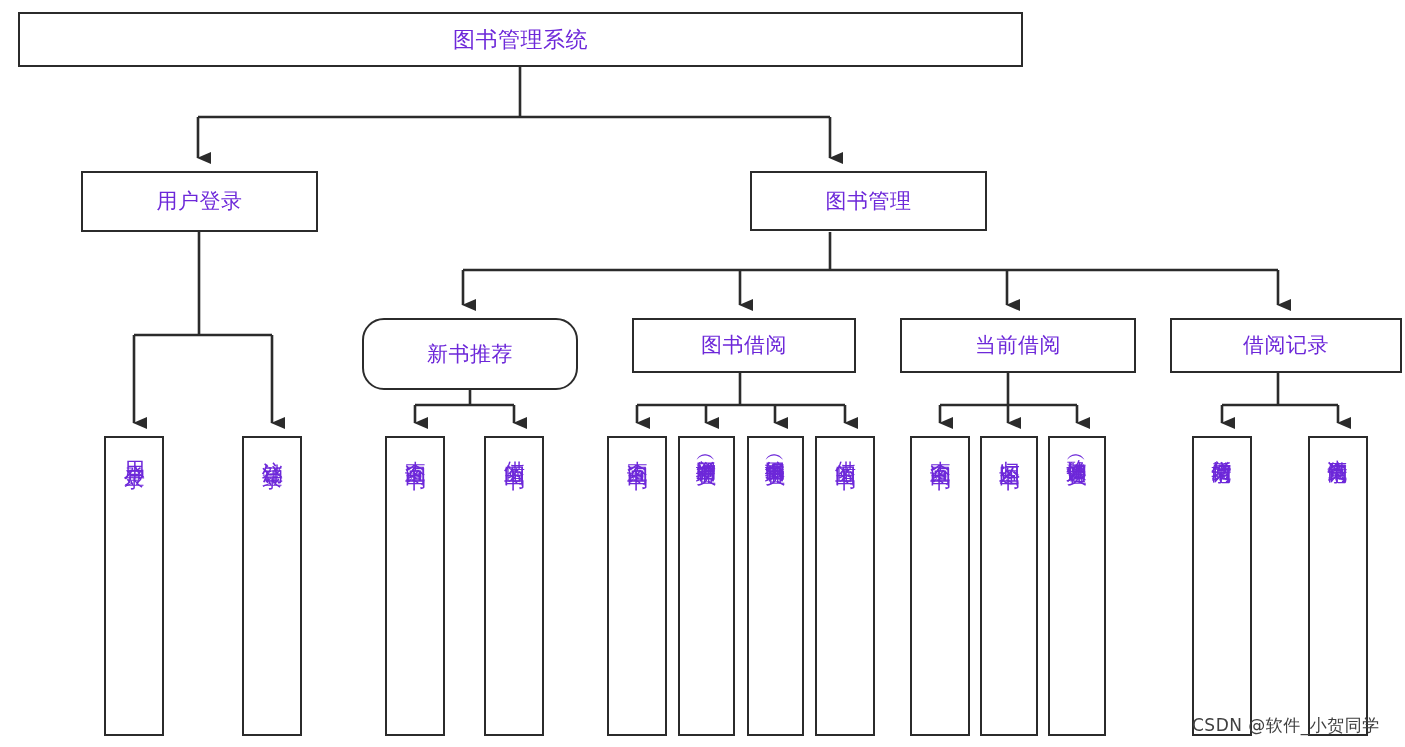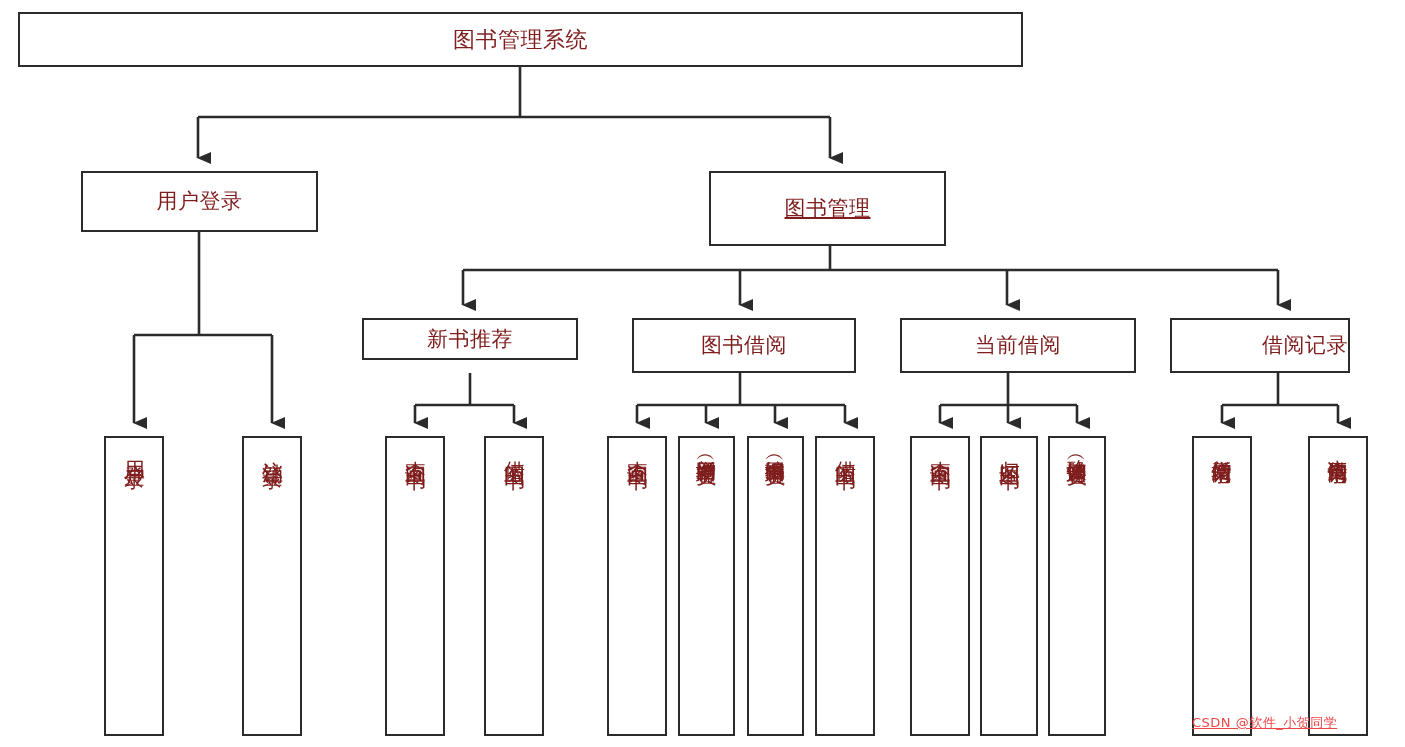--- a/index.html
+++ b/index.html
@@ -25,21 +25,21 @@
     pointer-events: none;
   }
   .node {
     position: absolute;
     box-sizing: border-box;
     border: 2.5px solid #2b2b2b;
     background: #ffffff;
     display: flex;
     align-items: center;
     justify-content: center;
-    color: #7f1d1d;
+    color: #6d28d9;
   }
   .node .label {
     display: block;
     text-align: center;
     line-height: 1.18;
     letter-spacing: 0.5px;
     white-space: nowrap;
   }
   
   .node.h .label {
@@ -61,26 +61,25 @@
     line-height: 1.0;
     letter-spacing: 3px;
     white-space: nowrap;
   }
   .node.v.tall .label {
     font-size: 20px;
     letter-spacing: 1px;
   }
   .watermark {
     position: absolute;
-    color: #ef4444;
-    font-size: 13px;
+    color: #404040;
+    font-size: 17px;
     letter-spacing: 0.5px;
     white-space: nowrap;
     font-family: "DejaVu Sans", "Liberation Sans", sans-serif;
-    text-decoration: underline;
   }
 </style>
 </head>
 <body>
 
 <div id="canvas">
 
   <svg id="edges" viewBox="0 0 1405 747" xmlns="http://www.w3.org/2000/svg">
     <defs>
       <marker id="arrow" viewBox="0 0 12 14" refX="6" refY="13" markerWidth="12" markerHeight="14" orient="auto-start-reverse" markerUnits="userSpaceOnUse">
@@ -132,37 +131,37 @@
   </svg>
 
   <div class="node h root" style="left:18px; top:12px; width:1005px; height:55px;">
     <span class="label">图书管理系统</span>
   </div>
 
   <div class="node h" style="left:81px; top:171px; width:237px; height:61px;">
     <span class="label">用户登录</span>
   </div>
 
-  <div class="node h" style="left:709px; top:171px; width:237px; height:75px;text-decoration:underline;">
+  <div class="node h" style="left:750px; top:171px; width:237px; height:60px;">
     <span class="label">图书管理</span>
   </div>
 
-  <div class="node h" style="left:362px; top:318px; width:216px; height:42px;">
+  <div class="node h" style="left:362px; top:318px; width:216px; height:72px;border-radius:22px;">
     <span class="label">新书推荐</span>
   </div>
 
   <div class="node h" style="left:632px; top:318px; width:224px; height:55px;">
     <span class="label">图书借阅</span>
   </div>
 
   <div class="node h" style="left:900px; top:318px; width:236px; height:55px;">
     <span class="label">当前借阅</span>
   </div>
 
-  <div class="node h" style="left:1170px; top:318px; width:180px; height:55px;justify-content:flex-end;">
+  <div class="node h" style="left:1170px; top:318px; width:232px; height:55px;">
     <span class="label">借阅记录</span>
   </div>
 
   <div class="node v" style="left:104px; top:436px; width:60px; height:300px;">
     <span class="label">用户登录</span>
   </div>
 
   <div class="node v" style="left:242px; top:436px; width:60px; height:300px;">
     <span class="label">注销登录</span>
   </div>

